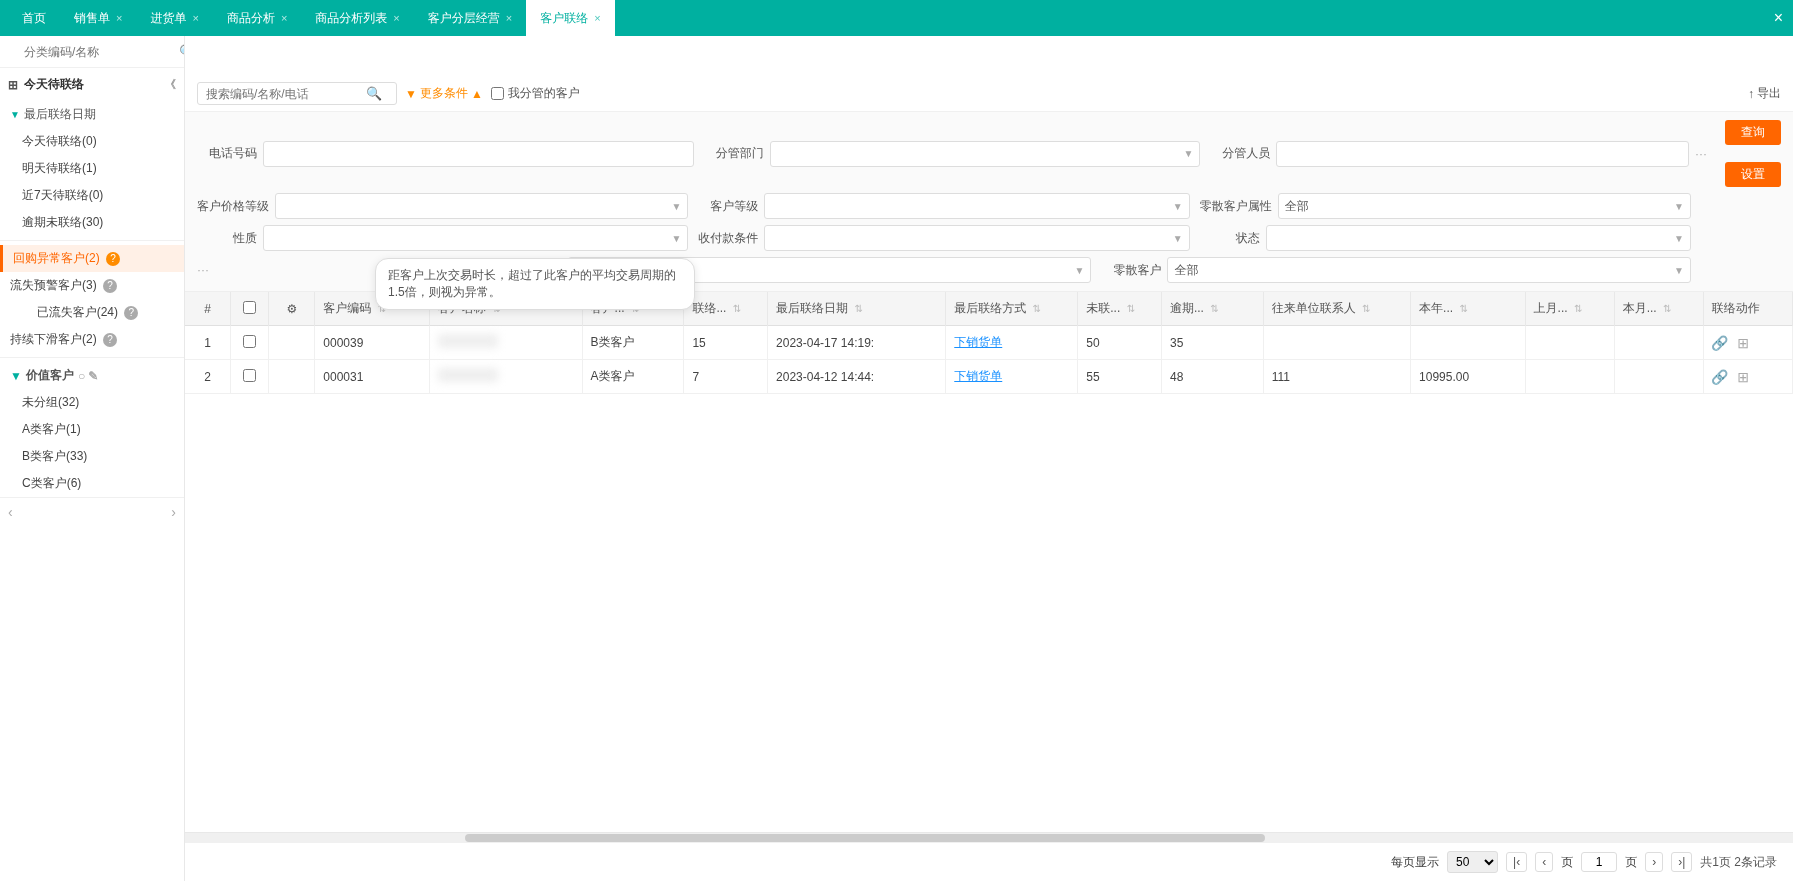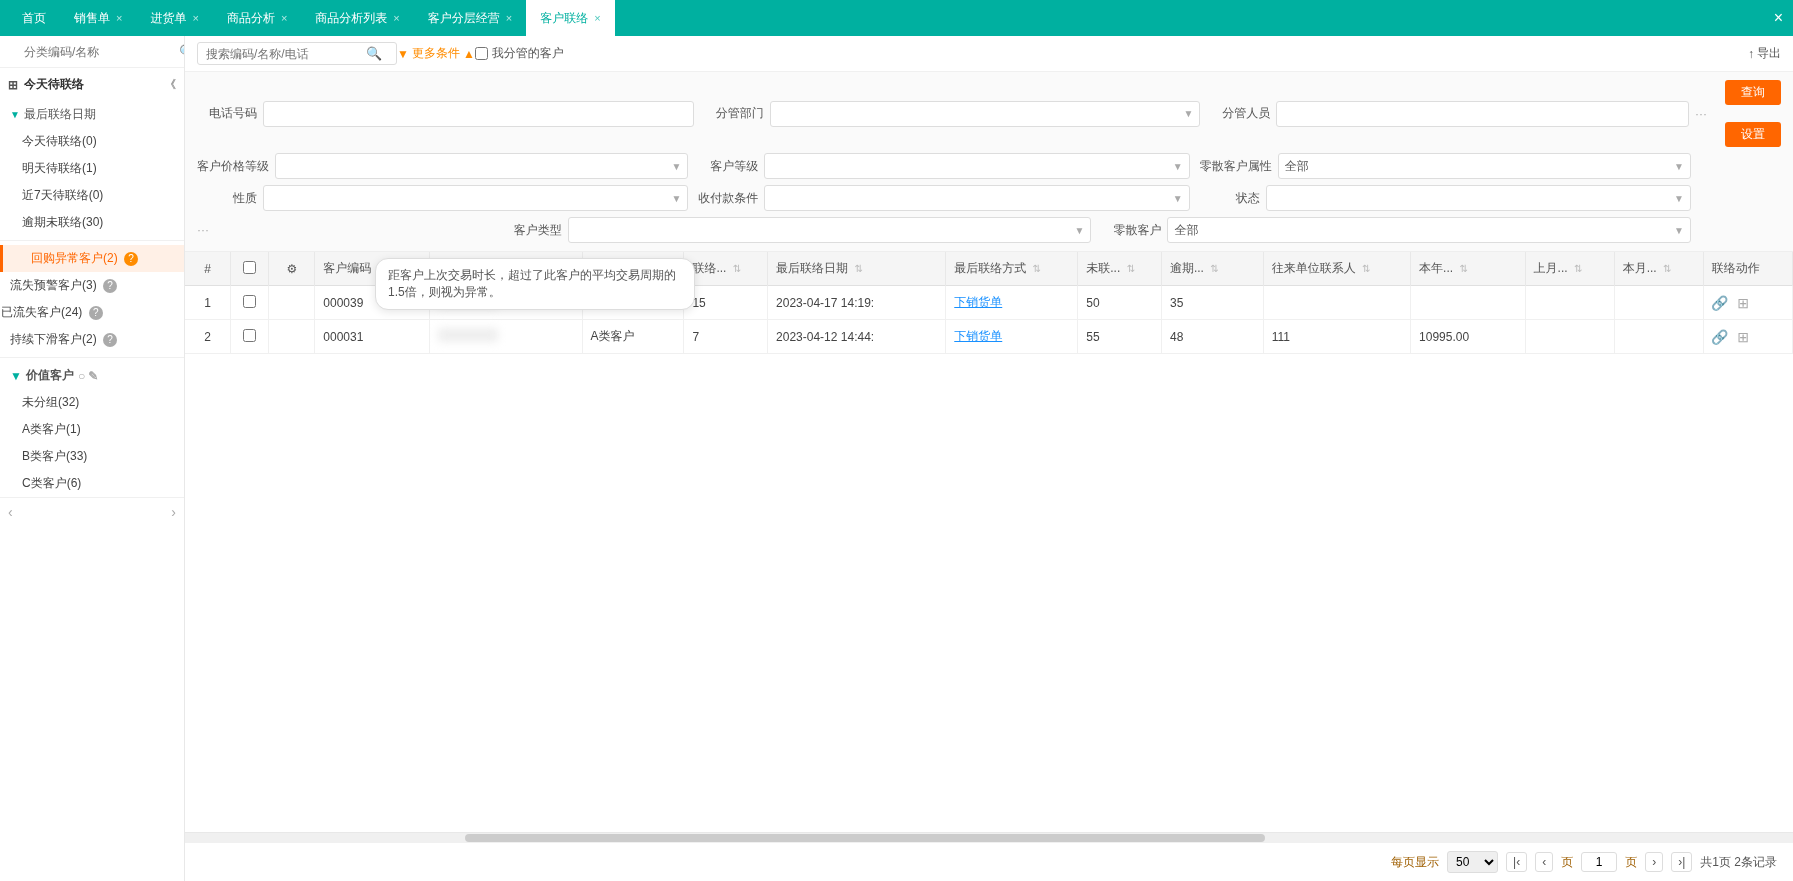--- a/index.html
+++ b/index.html
@@ -117,21 +117,23 @@
       background: #fff;
       overflow: hidden;
     }
 
     
     .filter-bar {
       display: flex;
       align-items: center;
       padding: 6px 12px;
       border-bottom: 1px solid #f0f0f0;
+      gap: 8px;
       background: #fff;
+      margin-top: 40px;
     }
     .search-input-wrap {
       display: flex;
       align-items: center;
       border: 1px solid #ddd;
       border-radius: 3px;
       padding: 3px 8px;
       width: 200px;
     }
     .search-input-wrap input {
@@ -341,21 +343,21 @@
     
     .pagination-bar {
       display: flex;
       align-items: center;
       justify-content: flex-end;
       padding: 8px 16px;
       border-top: 1px solid #f0f0f0;
       background: #fff;
       gap: 8px;
     }
-    .pagination-bar .label { color: #a16207; font-size: 12px; }
+    .pagination-bar .label { color: #404040; font-size: 12px; }
     .pagination-bar select {
       border: 1px solid #ddd;
       border-radius: 3px;
       padding: 2px 4px;
       font-size: 12px;
       cursor: pointer;
     }
     .page-nav-btn {
       background: none;
       border: 1px solid #ddd;
@@ -486,30 +488,30 @@
     </div>
     <div class="sidebar-item">
       <span>近7天待联络(0)</span>
     </div>
     <div class="sidebar-item">
       <span>逾期未联络(30)</span>
     </div>
 
     <div class="sidebar-divider"></div>
 
-    <div class="sidebar-item active" style="padding-left:28px;">
+    <div class="sidebar-item active" style="padding-left:10px;">
       <span>回购异常客户(2)</span>
       <span class="info-icon orange">?</span>
     </div>
 
     <div class="sidebar-item" style="padding-left:10px;">
       <span>流失预警客户(3)</span>
       <span class="info-icon">?</span>
     </div>
-    <div class="sidebar-item" style="padding-left:1px;">
+    <div class="sidebar-item" style="padding-left:1px;text-align:center;">
       <span>已流失客户(24)</span>
       <span class="info-icon">?</span>
     </div>
     <div class="sidebar-item" style="padding-left:10px;">
       <span>持续下滑客户(2)</span>
       <span class="info-icon">?</span>
     </div>
 
     <div class="sidebar-divider"></div>
 

